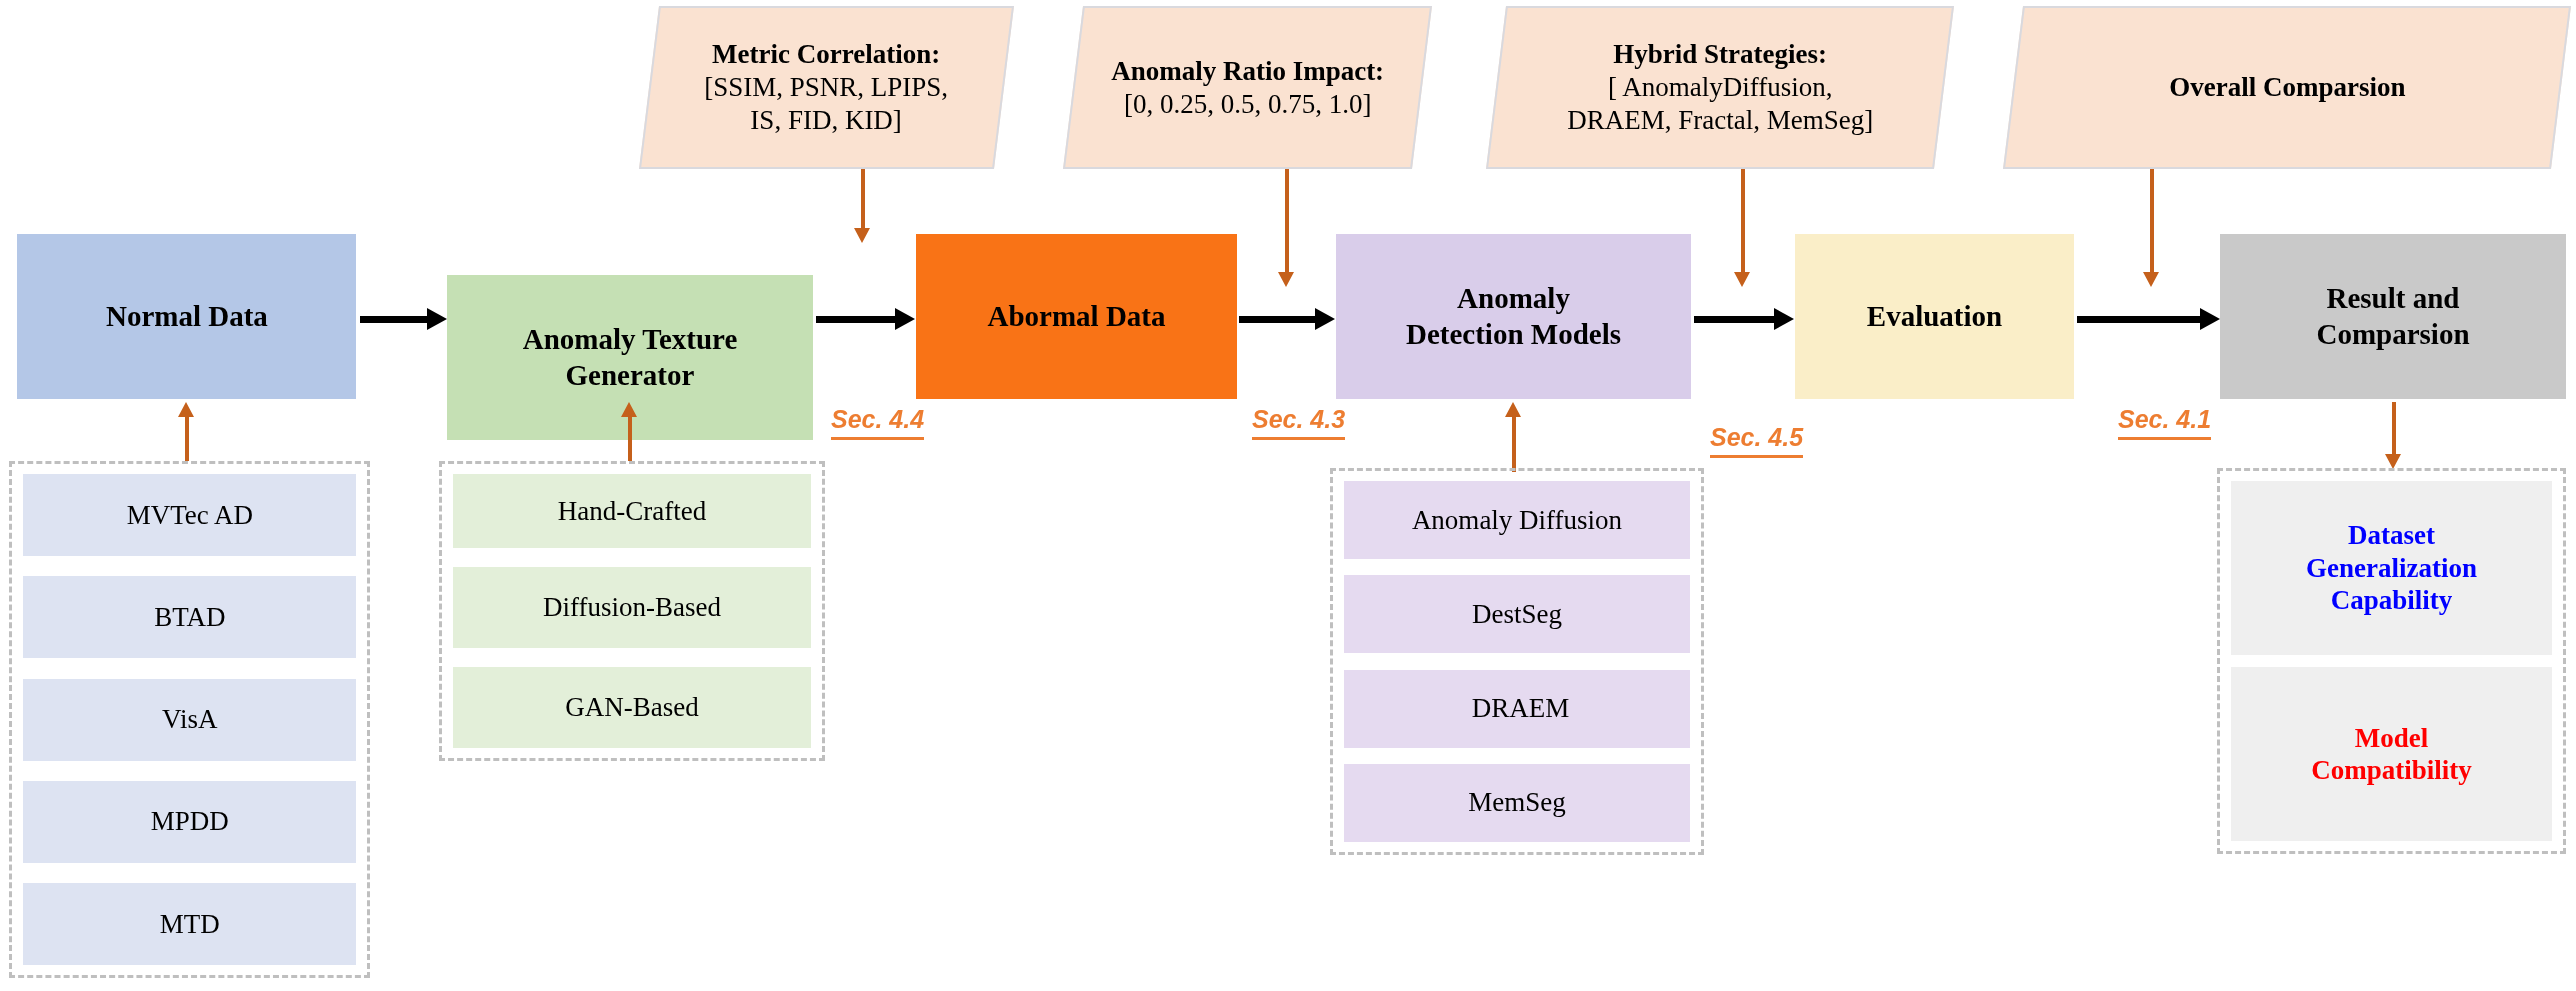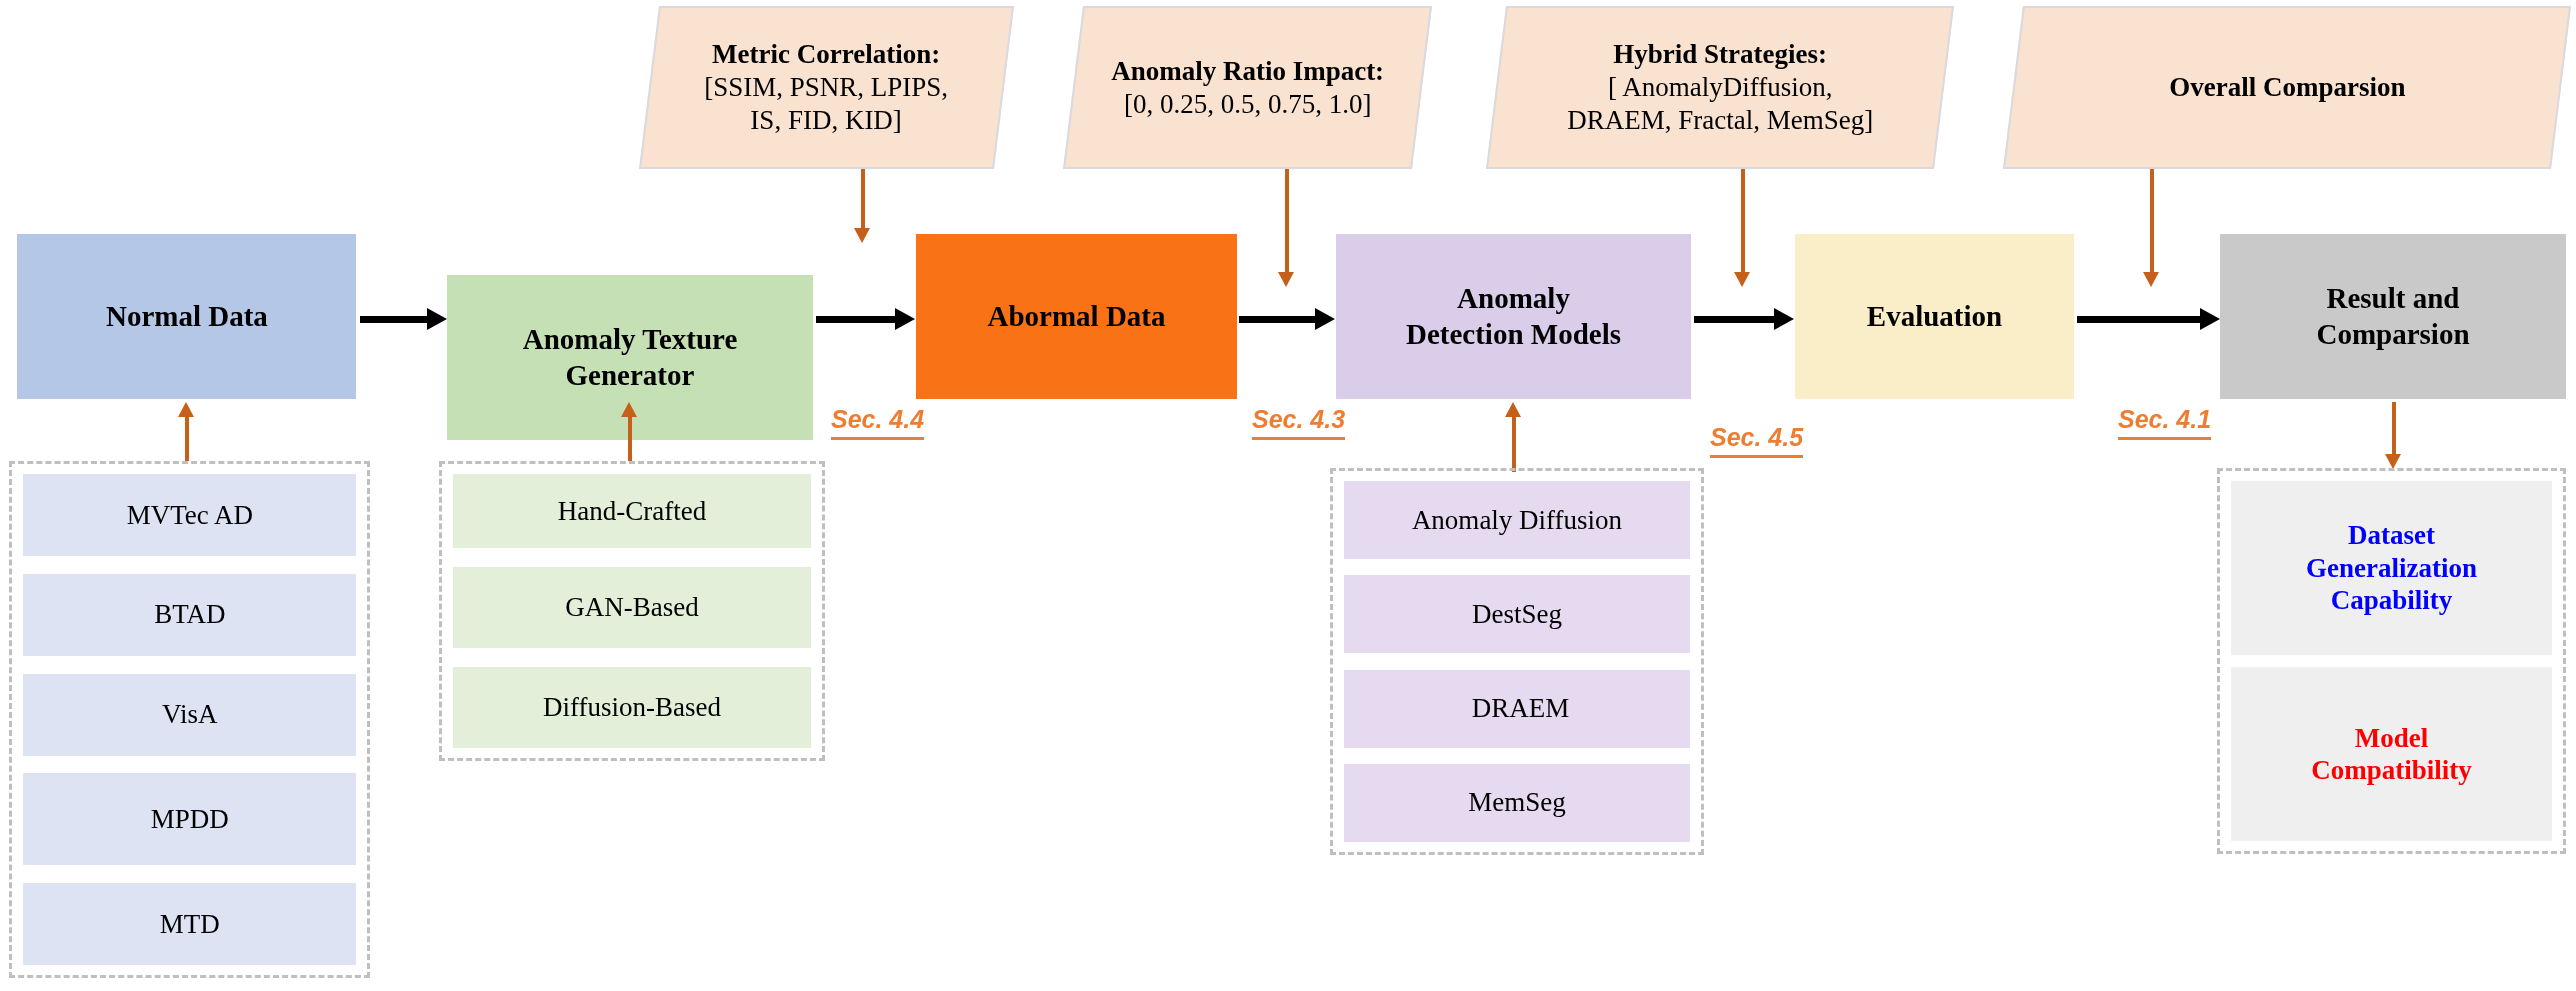--- a/index.html
+++ b/index.html
@@ -180,37 +180,37 @@
   <div class="dashgrp" style="left:9.3px;top:461px;width:361px;height:517px;">
     <div class="chip blue" style="height:82px;">
       <span>MVTec AD</span>
       </div>
     <div class="chip blue" style="height:82px;">
       <span>BTAD</span>
       </div>
     <div class="chip blue" style="height:82px;">
       <span>VisA</span>
       </div>
-    <div class="chip blue" style="height:92px;align-items:center;">
+    <div class="chip blue" style="height:82px;align-items:center;">
       <span>MPDD</span>
       </div>
     <div class="chip blue" style="height:82px;">
       <span>MTD</span>
       </div>
   </div>
 
   <div class="dashgrp" style="left:439px;top:461px;width:386px;height:300px;">
     <div class="chip green" style="height:74px;">
       <span>Hand-Crafted</span>
       </div>
     <div class="chip green" style="height:81px;">
+      <span>Diffusion-Based</span>
+      </div>
+    <div class="chip green" style="height:81px;">
       <span>GAN-Based</span>
-      </div>
-    <div class="chip green" style="height:81px;">
-      <span>Diffusion-Based</span>
       </div>
   </div>
 
   <div class="dashgrp" style="left:1330px;top:468px;width:374px;height:387px;">
     <div class="chip purple" style="height:78px;">
       <span>Anomaly Diffusion</span>
       </div>
     <div class="chip purple" style="height:78px;">
       <span>DestSeg</span>
       </div>

